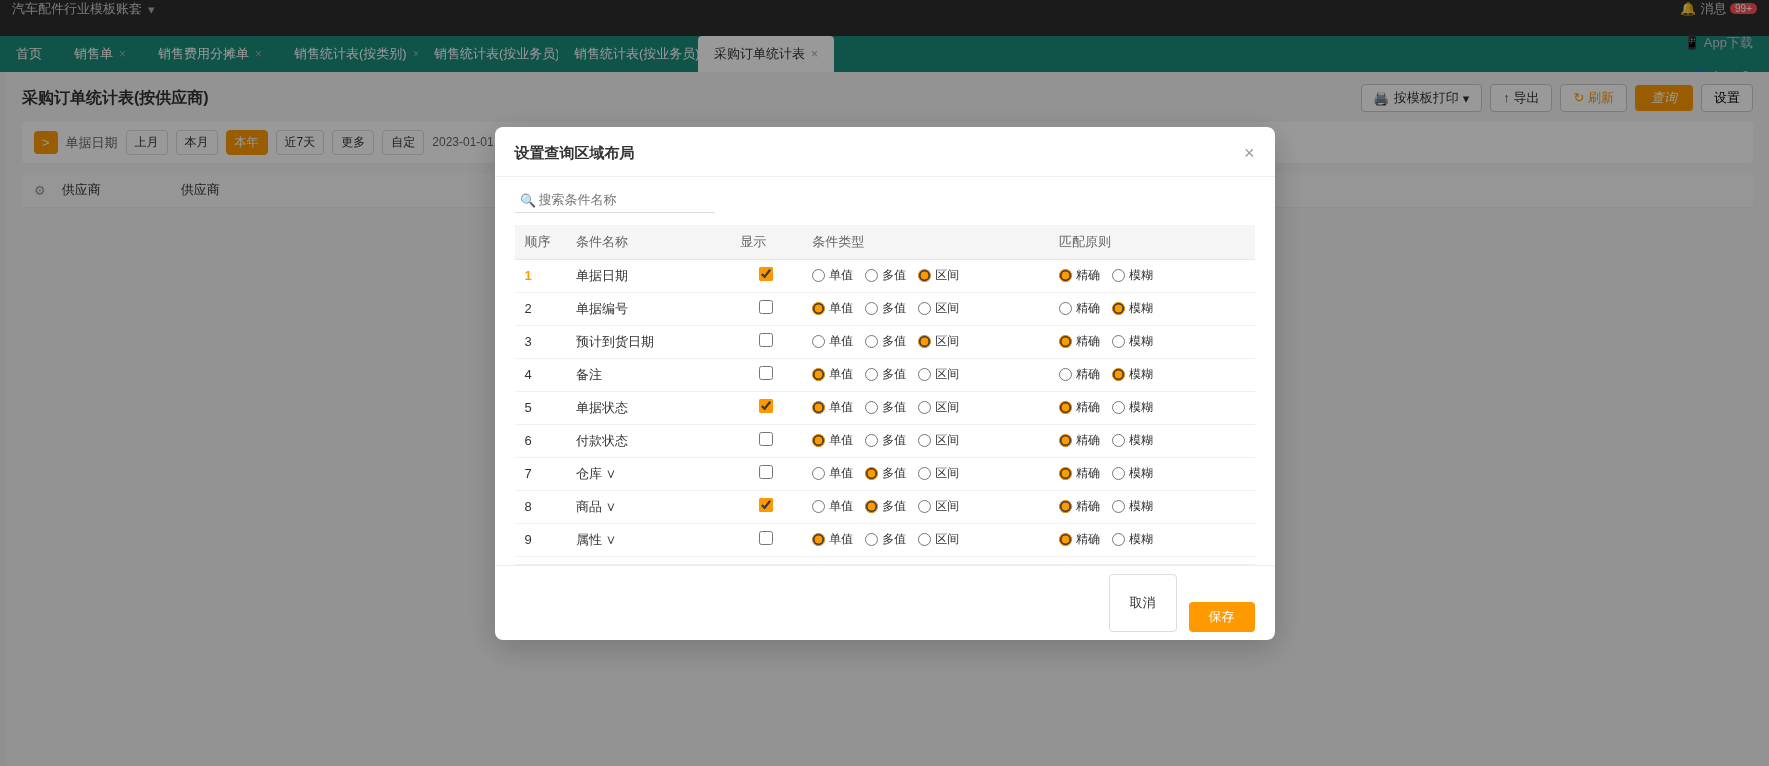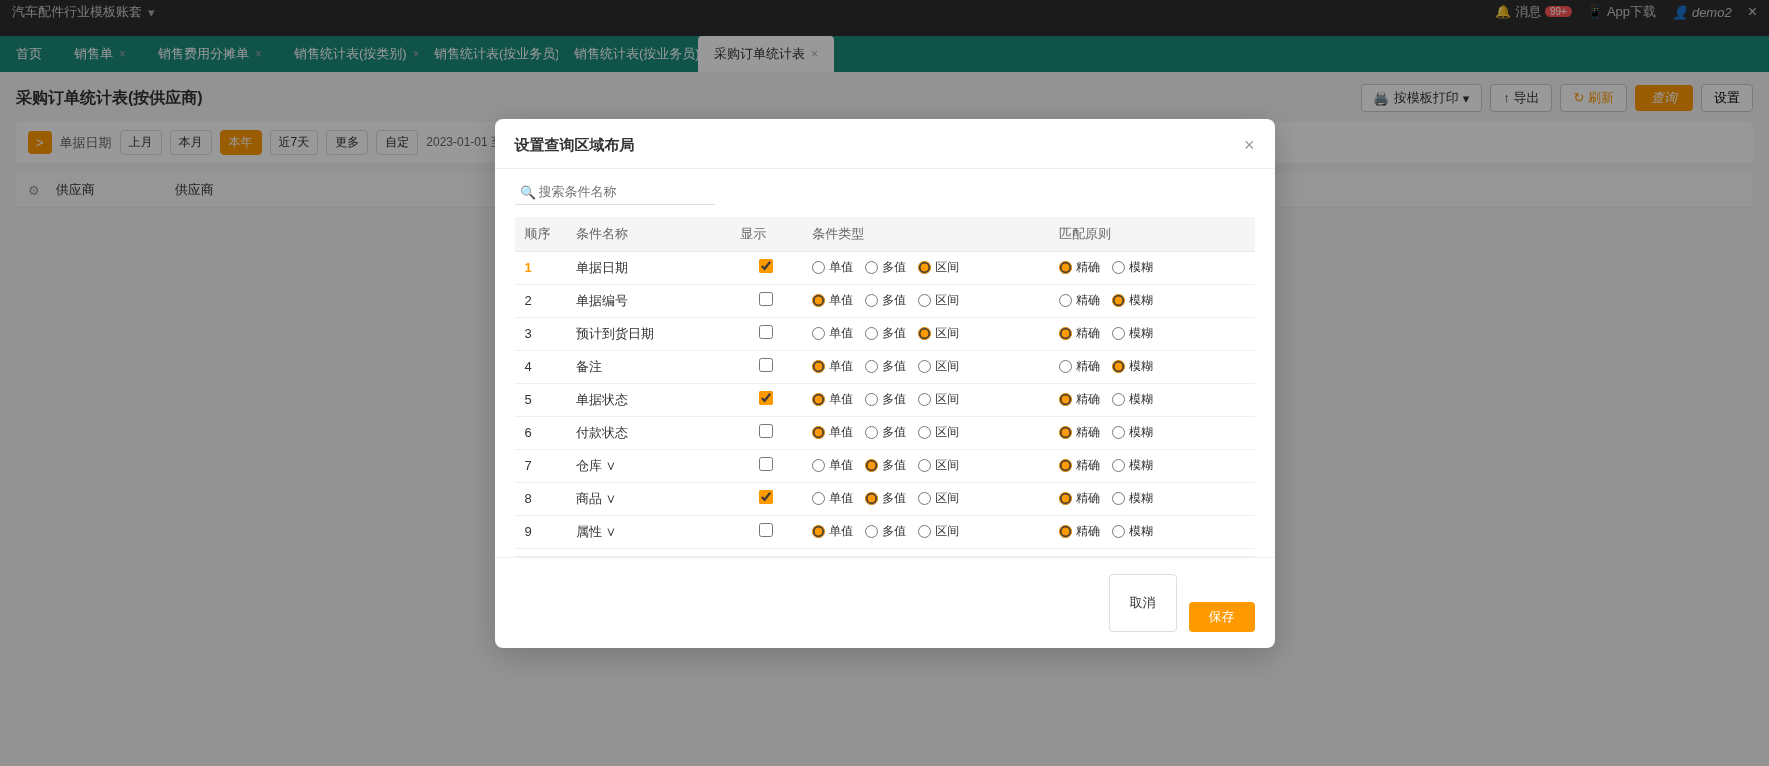--- a/index.html
+++ b/index.html
@@ -3,26 +3,26 @@
   <meta charset="utf-8">
   <style>
     * { box-sizing: border-box; margin: 0; padding: 0; }
     body { font-family: 'Microsoft YaHei', sans-serif; font-size: 13px; background: #f0f0f0; color: #333; }
 
     
     .top-bar {
       background: #2d2d2d;
       height: 36px;
       display: flex;
-      align-items: flex-end;
-      padding: 15px 12px;
+      align-items: flex-start;
+      padding: 0 12px;
       justify-content: space-between;
     }
     .top-bar-left { color: #ccc; font-size: 13px; display: flex; align-items: center; gap: 6px; }
-    .top-bar-right { display: flex; align-items: center; gap: 16px; color: #ccc; font-size: 13px; }
+    .top-bar-right { display: flex; align-items: center; gap: 16px; color: #ccc; font-size: 13px; flex-direction: column; }
     .top-bar-right .badge { background: #f55; color: white; border-radius: 8px; padding: 0 5px; font-size: 10px; position: relative; top: -1px; }
     .close-x { color: #ccc; cursor: pointer; font-size: 16px; }
 
     
     .tab-bar {
       background: #1a8a7a;
       height: 36px;
       display: flex;
       align-items: center;
       padding: 0 0;
@@ -39,20 +39,21 @@
     }
     .tab-item.active { background: #fff; color: #333; border-radius: 4px 4px 0 0; }
     .tab-close { margin-left: 6px; font-size: 12px; color: #aaa; cursor: pointer; }
 
     
     .page-content {
       padding: 12px 16px;
       background: #f5f5f5;
       min-height: calc(100vh - 72px);
       position: relative;
+      margin-left: 6px;
     }
     .page-header {
       display: flex;
       align-items: center;
       justify-content: space-between;
       margin-bottom: 10px;
     }
     .page-title { font-size: 16px; font-weight: bold; color: #333; }
     .header-actions { display: flex; gap: 8px; align-items: center; }
     .btn-template { border: 1px solid #ccc; background: #fff; padding: 4px 12px; border-radius: 4px; cursor: pointer; font-size: 13px; color: #333; display: flex; align-items: center; gap: 4px; }
@@ -173,21 +174,21 @@
     .table-scroll-wrap::-webkit-scrollbar-thumb { background: #ddd; border-radius: 3px; }
 
     
     .radio-group { display: flex; gap: 12px; }
     .radio-label { display: flex; align-items: center; gap: 4px; cursor: pointer; white-space: nowrap; font-size: 12px; color: #333; }
     input[type="radio"] { accent-color: #f90; cursor: pointer; }
     input[type="checkbox"] { accent-color: #f90; cursor: pointer; width: 14px; height: 14px; }
 
     
     .dialog-footer {
-      padding: 16px 20px;
+      padding: 8px 20px;
       display: flex;
       justify-content: flex-end;
       gap: 12px;
       border-top: 1px solid #eee;
     }
     .btn-cancel { border: 1px solid #ddd; background: #fff; padding: 6px 20px; border-radius: 4px; cursor: pointer; font-size: 13px; color: #333; }
     .btn-save { background: #f90; color: #fff; border: none; padding: 6px 20px; border-radius: 4px; cursor: pointer; font-size: 13px; margin-top: 28px; }
 
     
     .col-order { width: 50px; }

